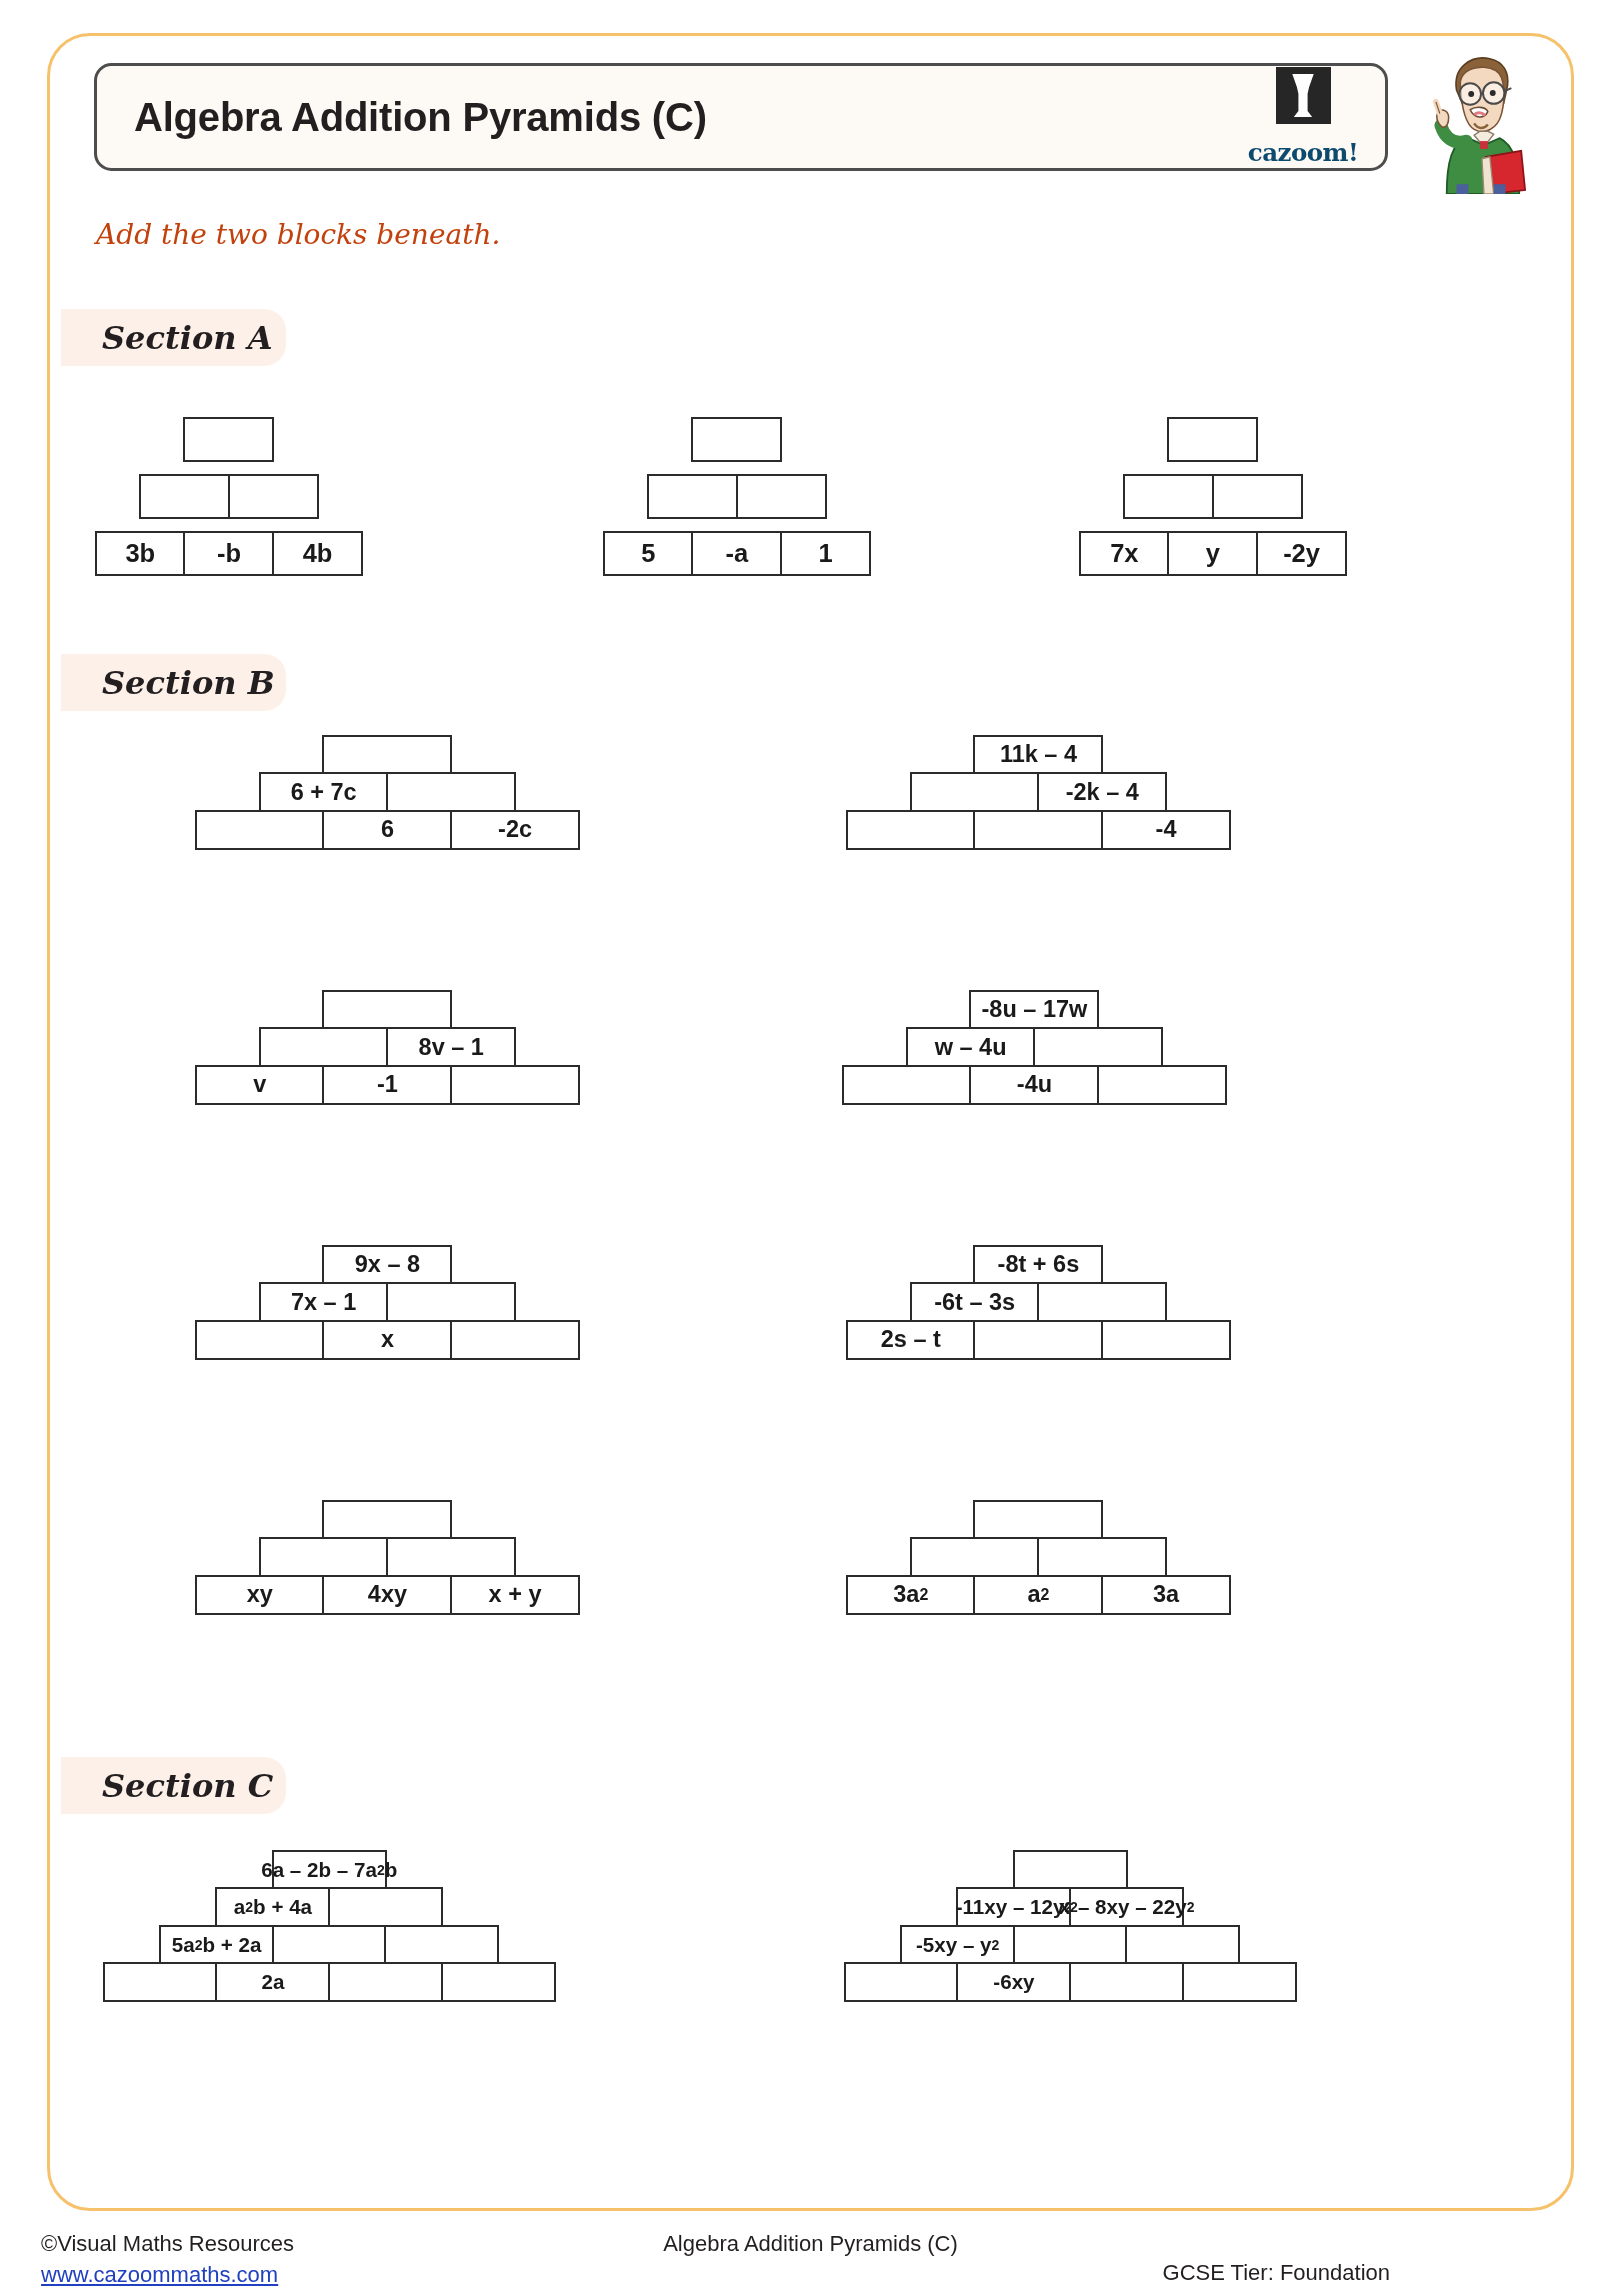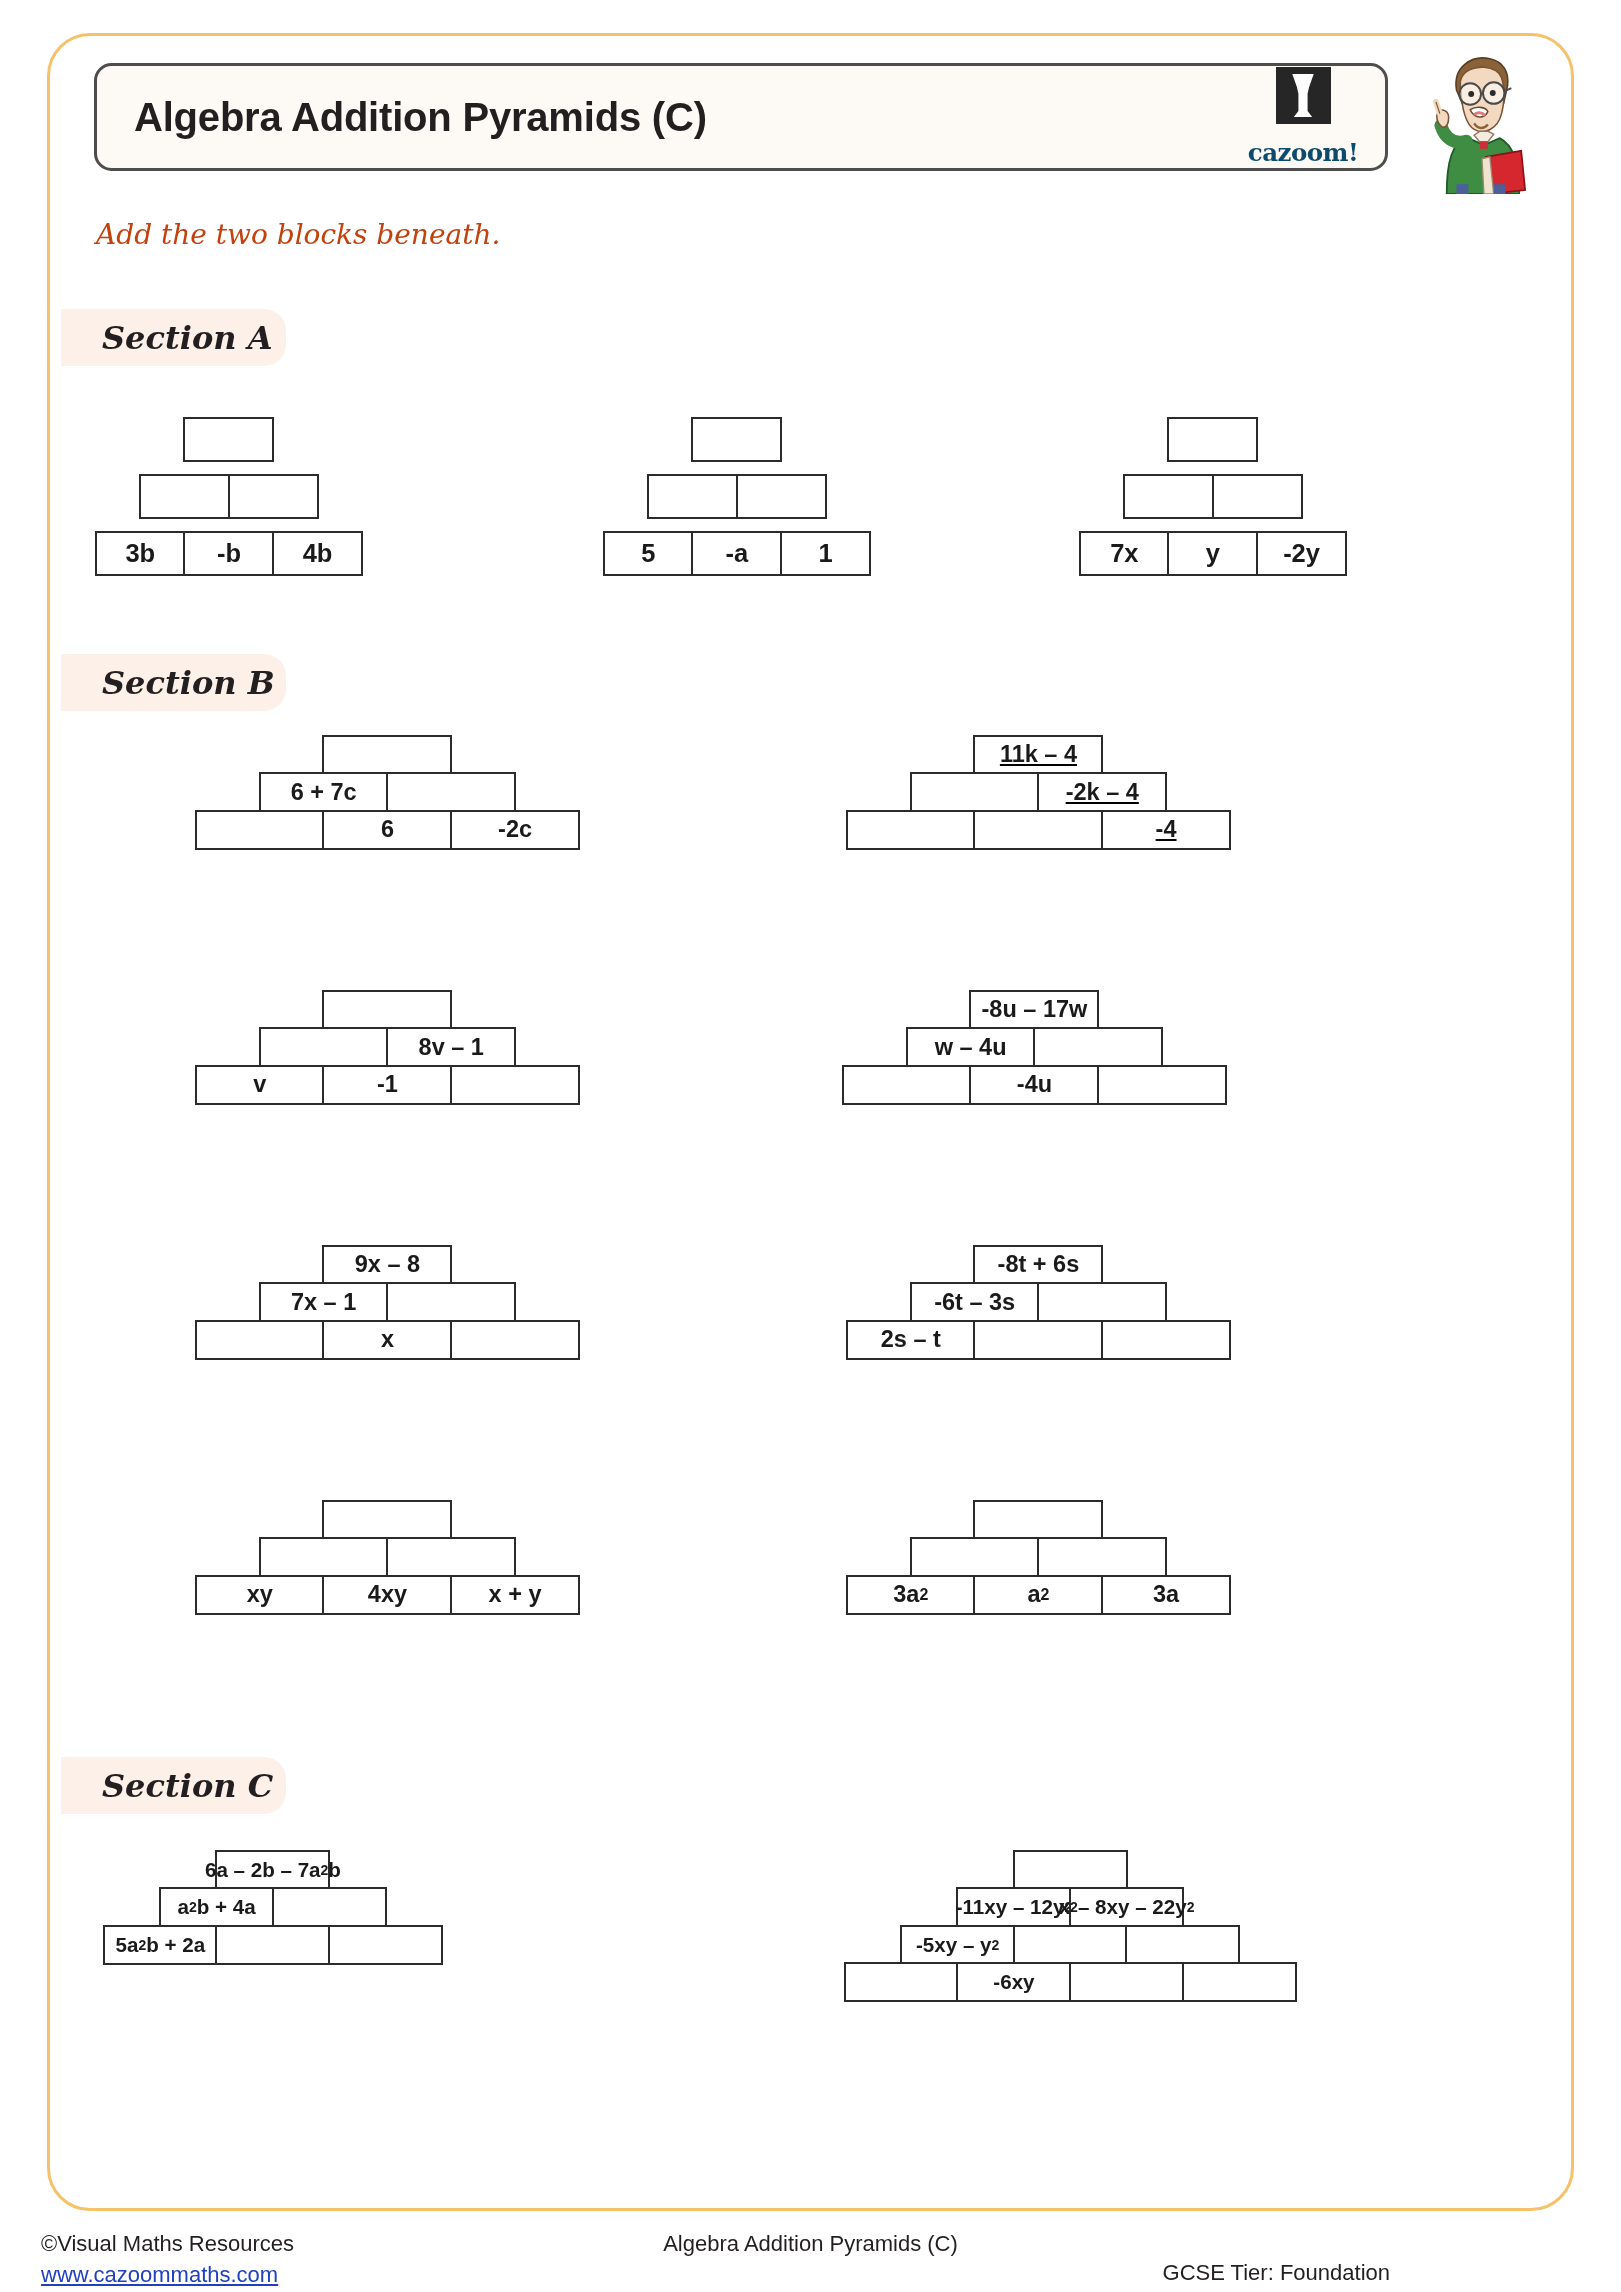--- a/index.html
+++ b/index.html
@@ -263,21 +263,21 @@
     <div class="prow r2">
       <div class="brick">6 + 7c</div>
       <div class="brick"></div>
     </div>
     <div class="prow r3">
       <div class="brick"></div>
       <div class="brick">6</div>
       <div class="brick">-2c</div>
     </div>
   </div>
-<div class="pyramid pyr-b" style="left:847px; top:737px;text-decoration:underline;">
+<div class="pyramid pyr-b" style="left:847px; top:737px;">
     <div class="prow r1">
       <div class="brick">11k – 4</div>
     </div>
     <div class="prow r2">
       <div class="brick"></div>
       <div class="brick">-2k – 4</div>
     </div>
     <div class="prow r3">
       <div class="brick"></div>
       <div class="brick"></div>
@@ -372,20 +372,26 @@
 <div class="pyramid pyr-c" style="left:104px; top:1852px;">
     <div class="prow r1">
       <div class="brick">6a – 2b – 7a<sup>2</sup>b</div>
     </div>
     <div class="prow r2">
       <div class="brick">a<sup>2</sup>b + 4a</div>
       <div class="brick"></div>
     </div>
     <div class="prow r3">
       <div class="brick">5a<sup>2</sup>b + 2a</div>
+      <div class="brick"></div>
+      <div class="brick"></div>
+    </div>
+    <div class="prow r4">
+      <div class="brick"></div>
+      <div class="brick">2a</div>
       <div class="brick"></div>
       <div class="brick"></div>
     </div>
   </div>
 <div class="pyramid pyr-c" style="left:845px; top:1852px;">
     <div class="prow r1">
       <div class="brick"></div>
     </div>
     <div class="prow r2">
       <div class="brick">-11xy – 12y<sup>2</sup></div>

